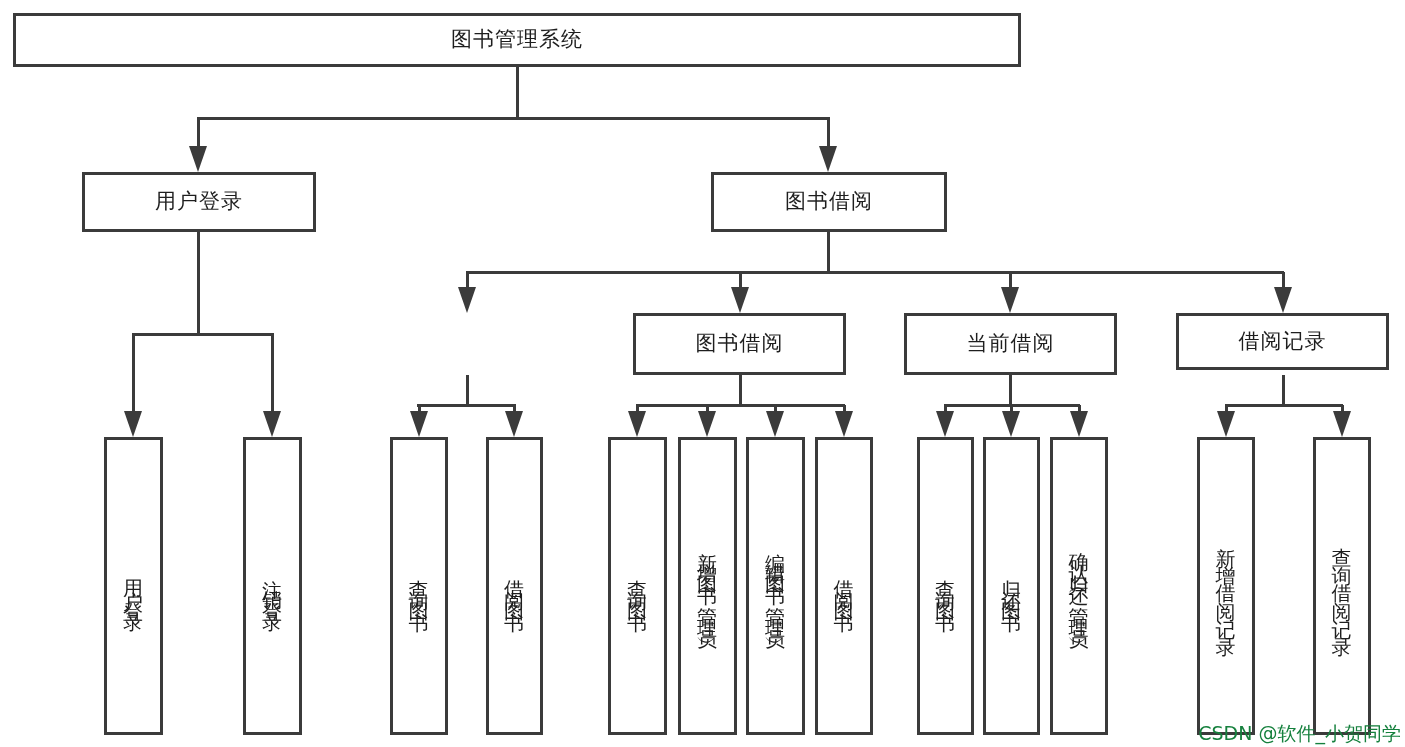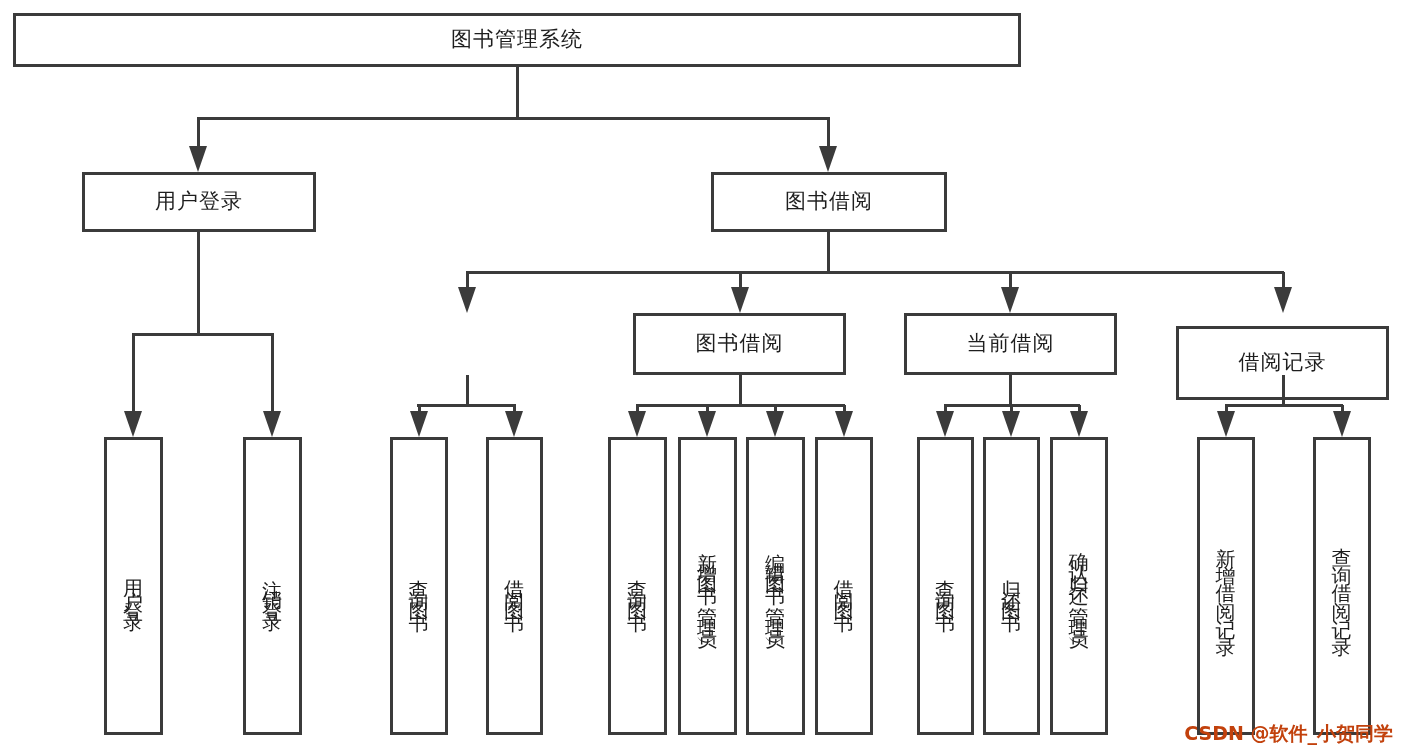--- a/index.html
+++ b/index.html
@@ -20,37 +20,37 @@
   }
   .loose { letter-spacing:18px; }
   .vl { position:absolute; width:3px; background:#3b3b3b; }
   .hl { position:absolute; height:3px; background:#3b3b3b; }
   .arrow {
     position:absolute; width:0; height:0;
     border-left:9px solid transparent; border-right:9px solid transparent;
     border-top:26px solid #3b3b3b;
   }
   .watermark {
-    position:absolute; top:721px; right:12px; z-index:5;
-    color:#c2410c; font-size:19px; white-space:nowrap;font-weight:bold;
+    position:absolute; top:721px; right:4px; z-index:5;
+    color:#15803d; font-size:19px; white-space:nowrap;
   }
 </style>
 </head>
 <body>
 
 <div class="canvas">
 
   <div class="node" style="left:13px;top:13px;width:1008px;height:54px">图书管理系统</div>
 
   <div class="node" style="left:82px;top:172px;width:234px;height:60px">用户登录</div>
   <div class="node" style="left:711px;top:172px;width:236px;height:60px">图书借阅</div>
 
   <div class="node" style="left:633px;top:313px;width:213px;height:62px">图书借阅</div>
   <div class="node" style="left:904px;top:313px;width:213px;height:62px">当前借阅</div>
-  <div class="node" style="left:1176px;top:326px;width:213px;height:74px">借阅记录</div>
+  <div class="node" style="left:1176px;top:313px;width:213px;height:57px">借阅记录</div>
 
   <div class="node vnode" style="left:104px;top:437px;width:59px;height:298px">用户登录</div>
   <div class="node vnode" style="left:243px;top:437px;width:59px;height:298px">注销登录</div>
 
   <div class="node vnode" style="left:390px;top:437px;width:58px;height:298px">查询图书</div>
   <div class="node vnode" style="left:486px;top:437px;width:57px;height:298px">借阅图书</div>
 
   <div class="node vnode" style="left:608px;top:437px;width:59px;height:298px">查询图书</div>
   <div class="node vnode" style="left:678px;top:437px;width:59px;height:298px">新增图书（管理员）</div>
   <div class="node vnode" style="left:746px;top:437px;width:59px;height:298px">编辑图书（管理员）</div>

